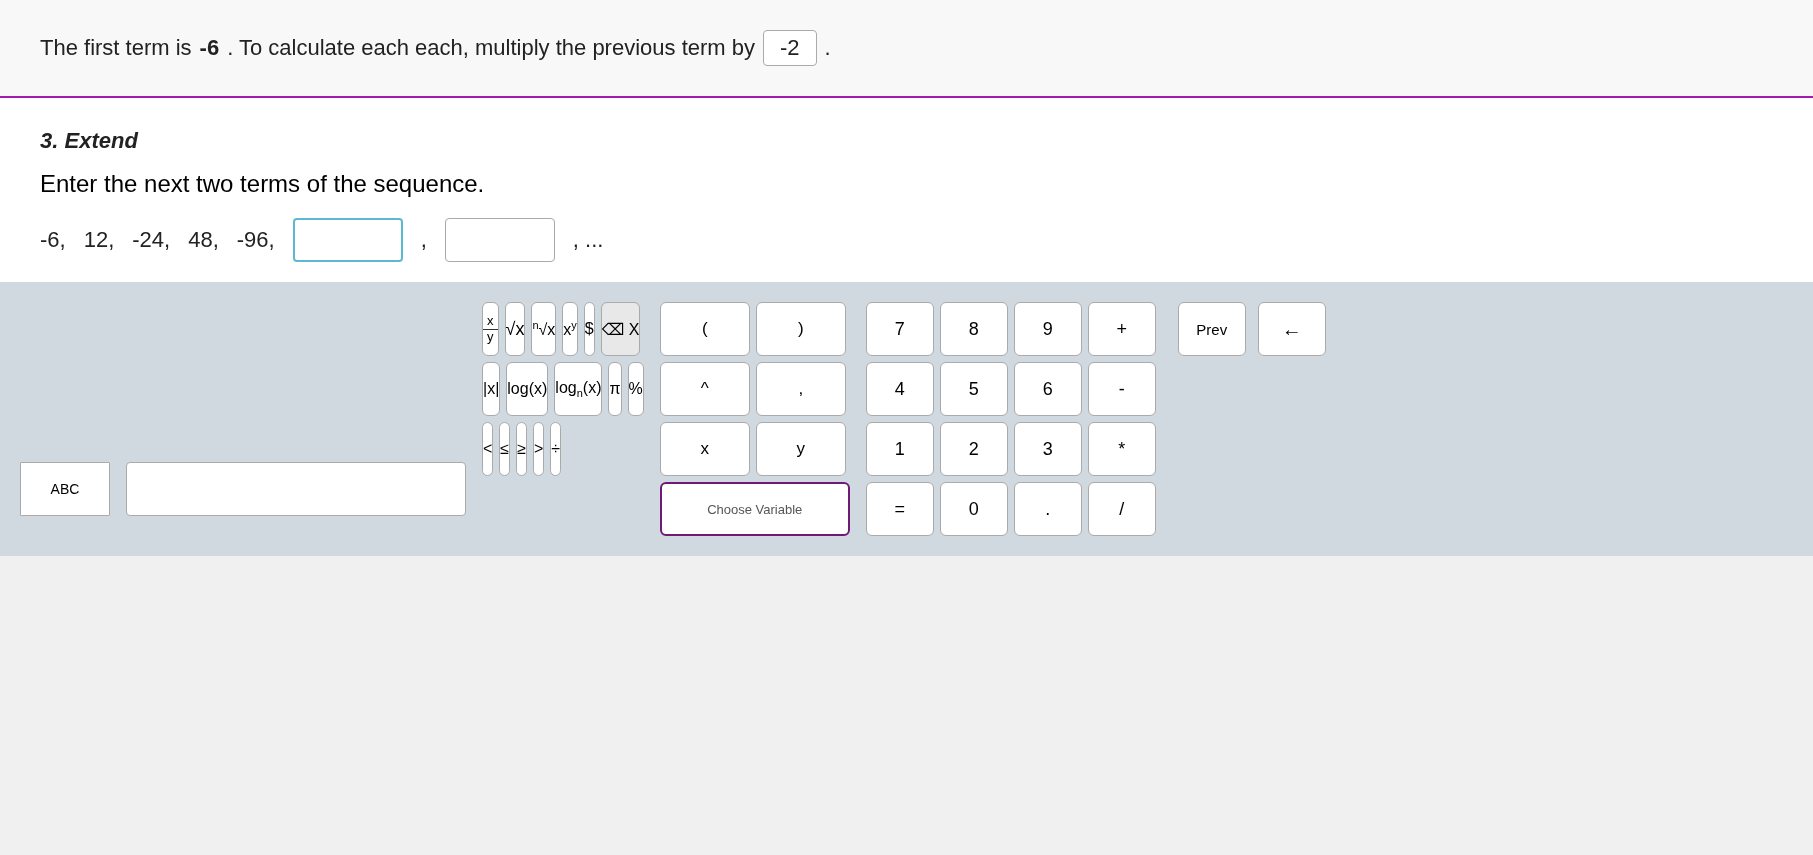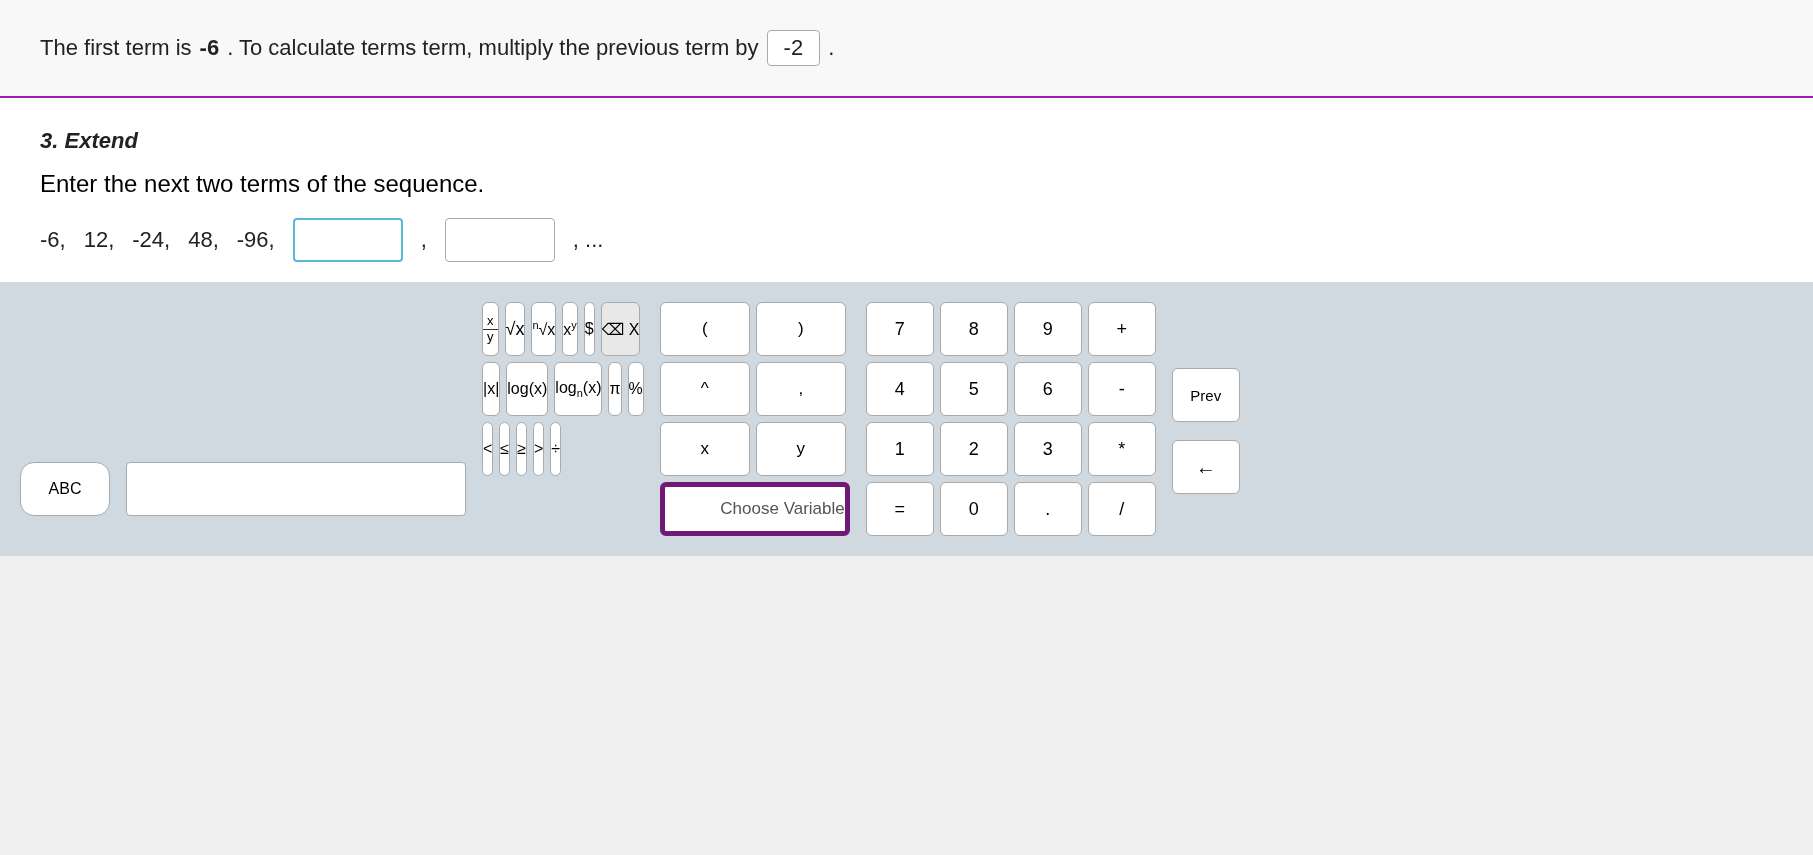--- a/index.html
+++ b/index.html
@@ -87,24 +87,24 @@
       padding: 20px 20px 20px 20px;
       display: flex;
       align-items: flex-start;
       gap: 16px;
       min-height: 260px;
     }
 
     .abc-btn {
       background: white;
       border: 1px solid #aaa;
-      border-radius: 14px;
+      border-radius: 1px;
       width: 90px;
       height: 54px;
-      font-size: 16px;
+      font-size: 14px;
       display: flex;
       align-items: center;
       justify-content: center;
       cursor: pointer;
       margin-top: 160px;
     }
 
     .text-input-long {
       background: white;
       border: 1px solid #aaa;
@@ -146,28 +146,28 @@
       height: 54px;
       font-size: 17px;
       display: flex;
       align-items: center;
       justify-content: center;
       cursor: pointer;
     }
 
     .choose-var {
       background: white;
-      border: 5px solid #701a75;
+      border: 2px solid #701a75;
       border-radius: 6px;
       width: 190px;
       height: 54px;
-      font-size: 17px;
-      display: flex;
-      align-items: center;
-      justify-content: flex-end;
+      font-size: 13px;
+      display: flex;
+      align-items: center;
+      justify-content: center;
       cursor: pointer;
       color: #555;
     }
 
     .num-btn {
       background: white;
       border: 1px solid #aaa;
       border-radius: 6px;
       height: 54px;
       font-size: 18px;
@@ -210,21 +210,21 @@
     sup { font-size: 11px; }
     sub { font-size: 11px; }
   </style>
 </head>
 <body>
 
 <div class="top-section">
   <div class="top-text">
     <span>The first term is </span>
     <strong>-6</strong>
-    <span>. To calculate terms term, multiply the previous term by</span>
+    <span>. To calculate each each, multiply the previous term by</span>
     <span class="inline-box">-2</span>
     <span>.</span>
   </div>
 </div>
 
 <div class="main-section">
   <div class="section-title">
     <span>3.</span>
     <span>Extend</span>
   </div>
@@ -397,21 +397,21 @@
         <span>0</span>
       </button>
     <button class="num-btn">
         <span>.</span>
       </button>
     <button class="num-btn">
         <span>/</span>
       </button>
   </div>
 
-  <div style="display:flex; flex-direction:column; gap:6px; margin-top:0;">
+  <div style="display:flex; gap:6px; margin-top:0;">
     <div style="height:60px;"></div>
     <button class="prev-btn">
       <span>Prev</span>
     </button>
     <div style="height:6px;"></div>
     <button class="prev-btn">
       <span class="backspace-arrow">←</span>
     </button>
   </div>
 

